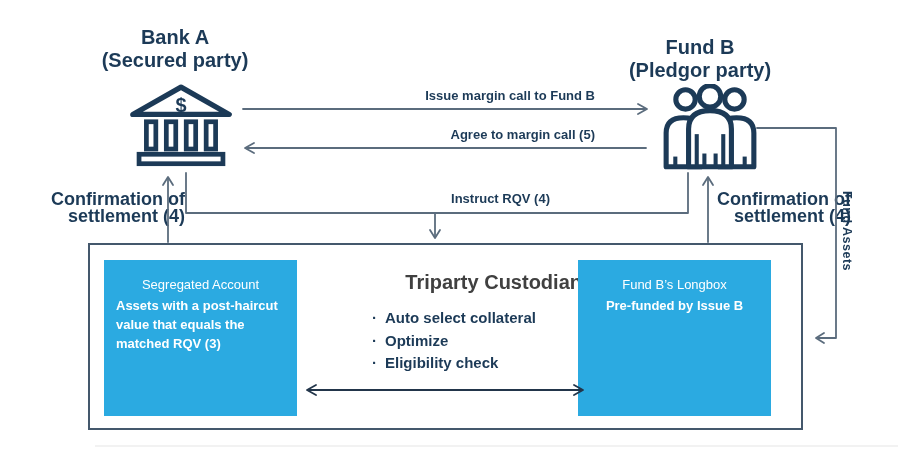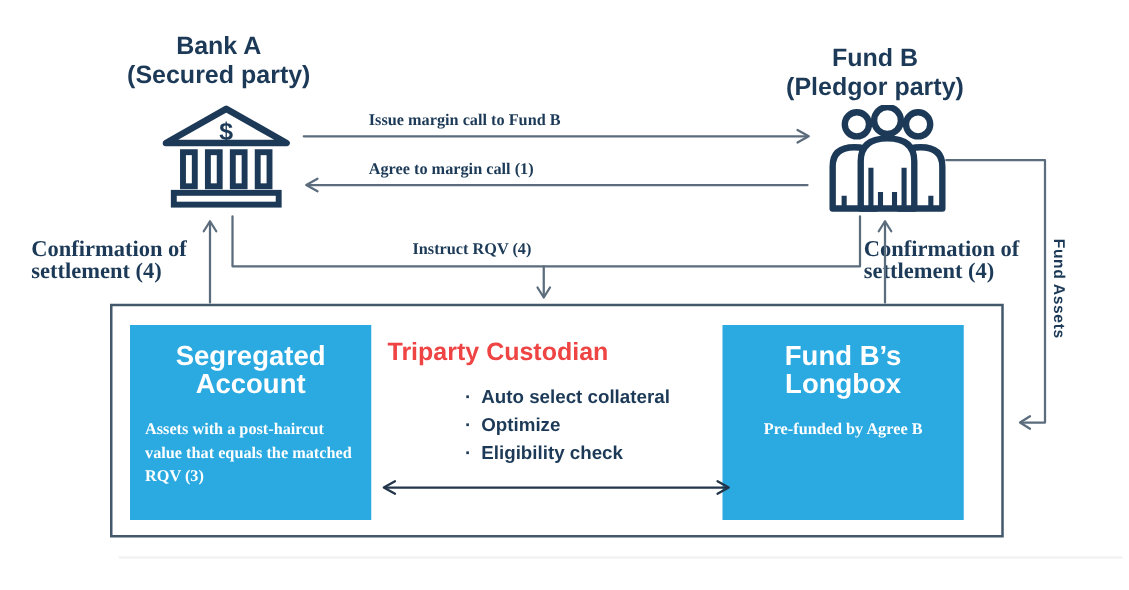--- a/index.html
+++ b/index.html
@@ -5,46 +5,46 @@
   html,body{margin:0;padding:0;background:#ffffff;}
   #canvas{
     position:relative;width:903px;height:472px;background:#ffffff;overflow:hidden;
     font-family:"Liberation Sans","DejaVu Sans",sans-serif;color:#1c3a57;
   }
   .abs{position:absolute;}
   .actor-title{
     width:200px;text-align:center;font-size:20px;line-height:23px;font-weight:700;color:#1c3a57;
   }
   .flow-label{
-    text-align:left;font-size:13px;font-weight:700;color:#1c3a57;line-height:16px;font-family:Liberation Serif, serif;
+    text-align:right;font-size:13px;font-weight:700;color:#1c3a57;line-height:16px;
   }
   .flow-label.small{font-size:18px;line-height:17px;}
   .vertical-label{
     writing-mode:vertical-rl;font-size:12.5px;font-weight:700;color:#1c3a57;letter-spacing:.5px;
   }
   #outer-box{
     left:88px;top:243px;width:715px;height:187px;
     border:2px solid #44586c;background:#ffffff;box-sizing:border-box;
   }
   .blue-box{
     width:193px;height:156px;background:#2baae1;color:#ffffff;box-sizing:border-box;
     padding-top:14px;text-align:center;
   }
   .blue-box .box-title{
-    font-size:22px;line-height:22px;font-weight:700;margin:0 auto;max-width:130px;
+    font-size:13px;line-height:22px;font-weight:400;margin:0 auto;max-width:130px;
   }
   .blue-box .box-body{
-    margin-top:15px;font-size:13px;line-height:19px;font-weight:700;font-family:Liberation Serif, serif;
+    font-size:13px;line-height:19px;font-weight:700;
   }
   #seg-box{left:104px;top:260px;}
   #seg-box .box-body{text-align:left;padding:0 10px 0 12px;}
   #longbox{left:578px;top:260px;}
   #longbox .box-body{text-align:center;padding:0 8px;}
   #custodian-block{left:310px;top:271px;width:272px;}
-  #custodian-title{font-size:20px;font-weight:700;text-align:left;color:#ef4444;}
+  #custodian-title{font-size:20px;font-weight:700;text-align:right;color:#404040;}
   #custodian-bullets{list-style:none;margin:13px 0 0 0;padding:0 0 0 62px;}
   #custodian-bullets li{
     font-size:15px;font-weight:700;color:#1c3a57;line-height:22.5px;position:relative;padding-left:13px;
   }
   #custodian-bullets li::before{content:"·";position:absolute;left:0;top:0;font-weight:700;}
   #connectors{left:0;top:0;pointer-events:none;}
   #bottom-rule{left:95px;top:445px;width:803px;height:2px;background:#f2f2f2;}
 </style>
 </head>
 <body>
@@ -102,25 +102,25 @@
     <div id="custodian-title">Triparty Custodian</div>
     <ul id="custodian-bullets">
       <li><span>Auto select collateral</span></li>
       <li><span>Optimize</span></li>
       <li><span>Eligibility check</span></li>
     </ul>
   </div>
 
   <div class="abs blue-box" id="longbox">
     <div class="box-title">Fund B’s Longbox</div>
-    <div class="box-body">Pre-funded by Agree B</div>
+    <div class="box-body">Pre-funded by Issue B</div>
   </div>
 
   <div class="abs flow-label" style="left:295px;top:88px;width:300px;">Issue margin call to Fund B</div>
-  <div class="abs flow-label" style="left:295px;top:127px;width:300px;">Agree to margin call (1)</div>
+  <div class="abs flow-label" style="left:295px;top:127px;width:300px;">Agree to margin call (5)</div>
   <div class="abs flow-label" style="left:330px;top:191px;width:220px;">Instruct RQV (4)</div>
   <div class="abs flow-label small" style="left:25px;top:191px;width:160px;">Confirmation of settlement (4)</div>
   <div class="abs flow-label small" style="left:691px;top:191px;width:160px;">Confirmation of settlement (4)</div>
   <div class="abs vertical-label" style="left:840px;top:191px;height:90px;">Fund Assets</div>
 
   <svg class="abs" id="connectors" width="903" height="472" viewBox="0 0 903 472">
     <g fill="none" stroke="#5b6c7d" stroke-width="1.8" stroke-linecap="round" stroke-linejoin="round">
 
       <g>
         <path d="M243,109 H645"></path>

